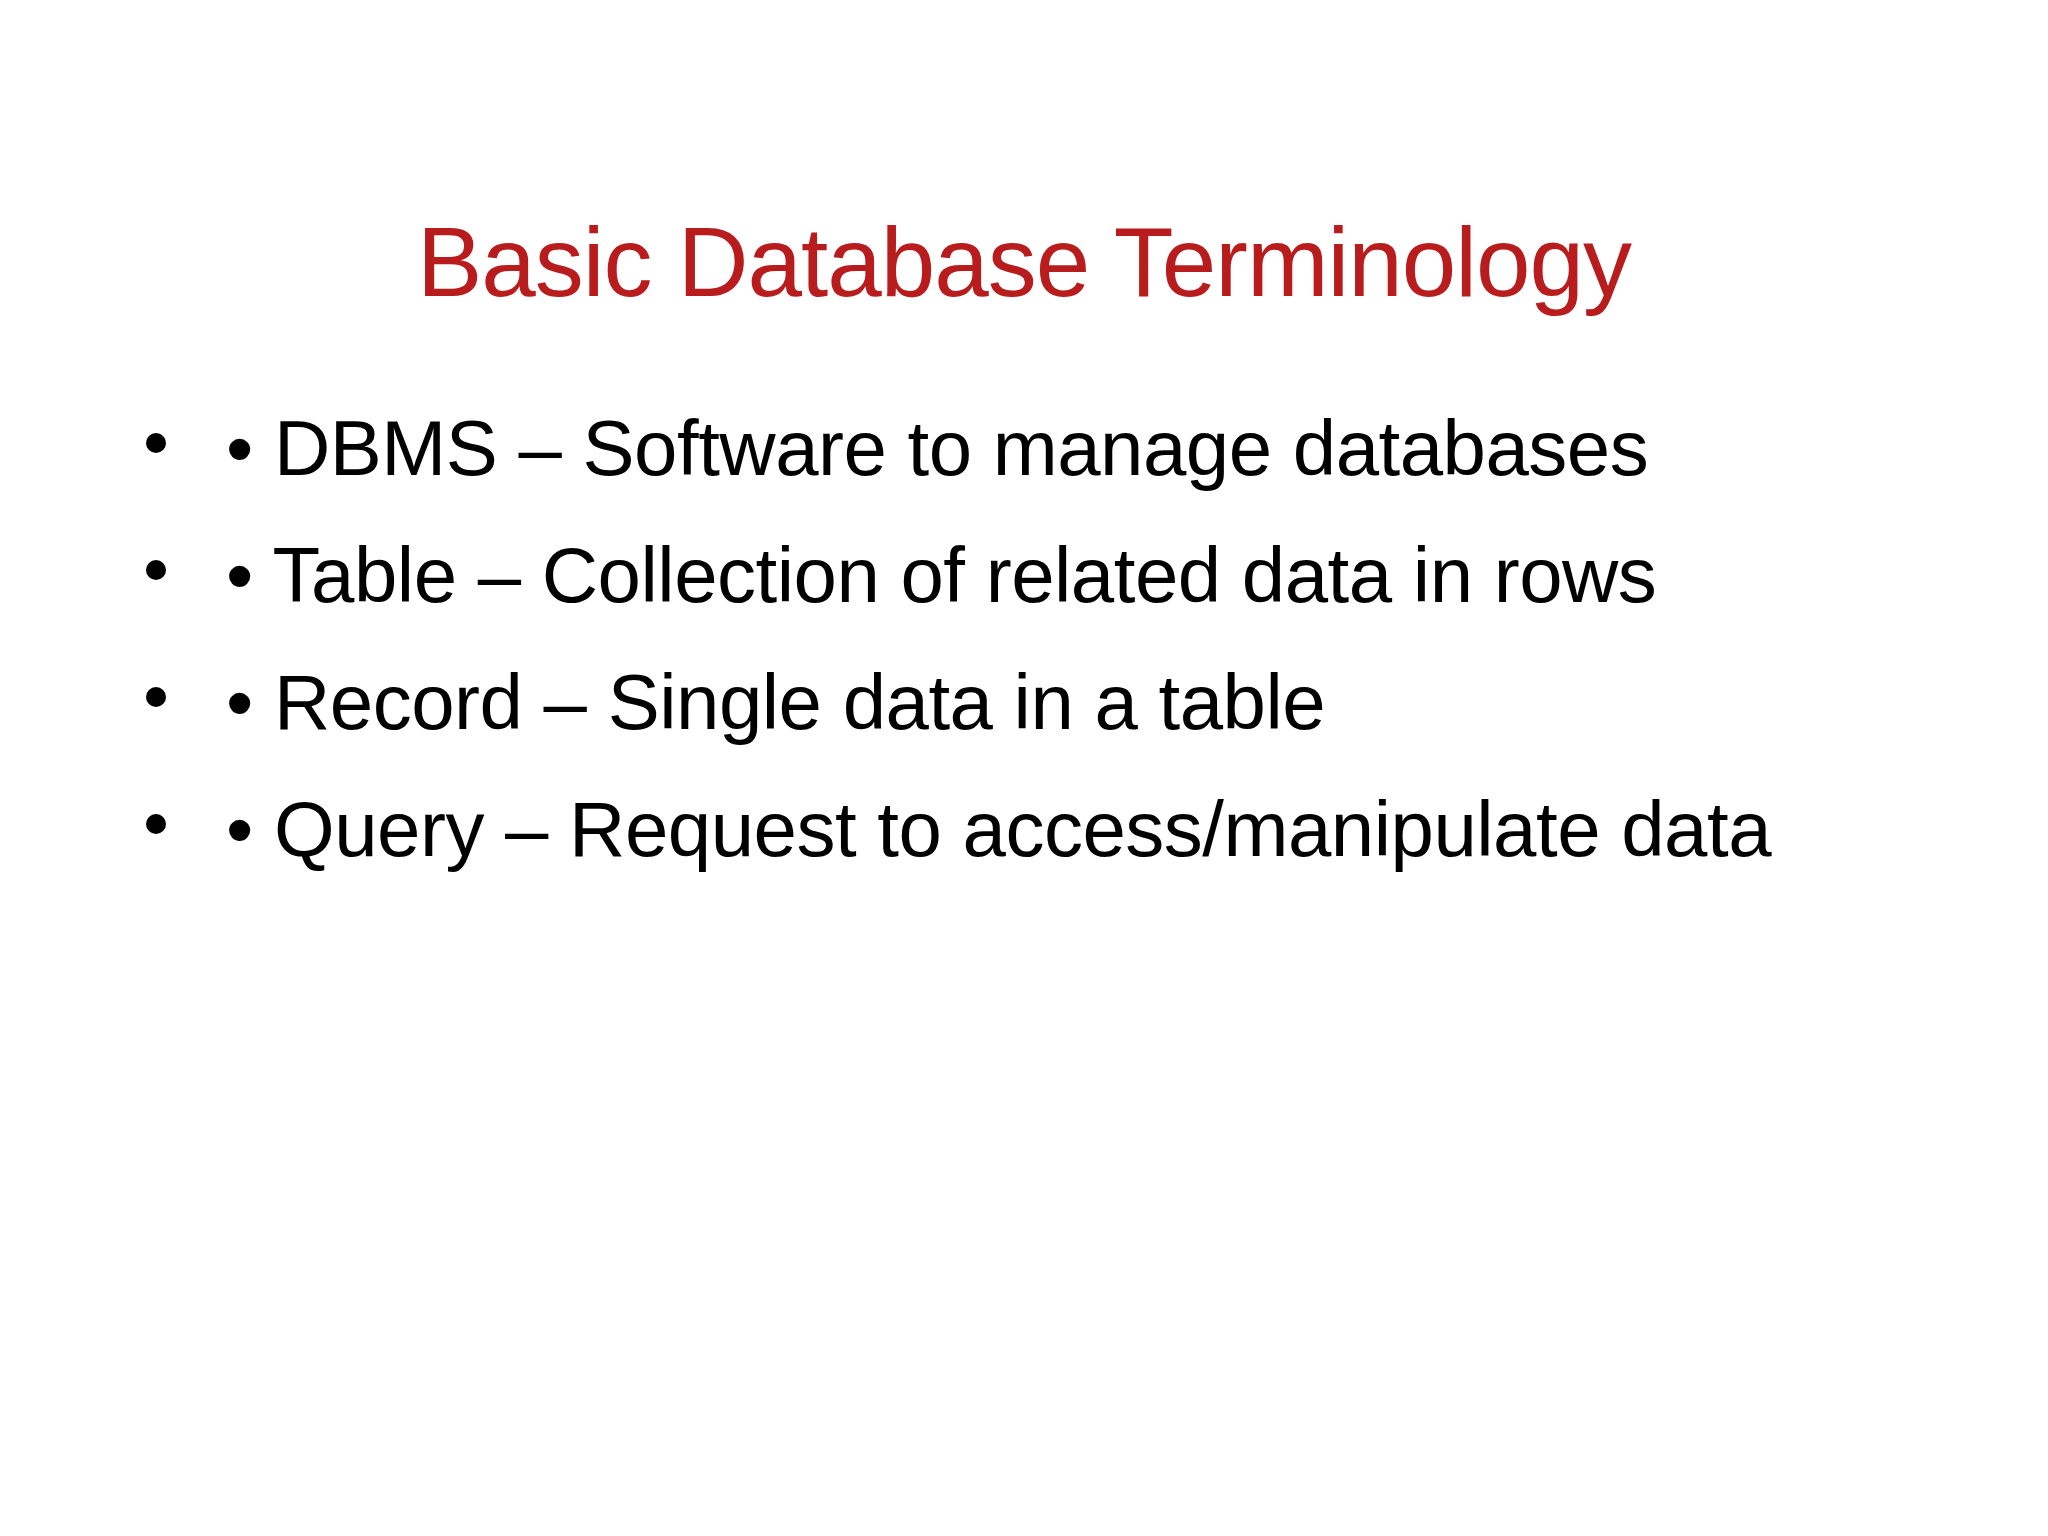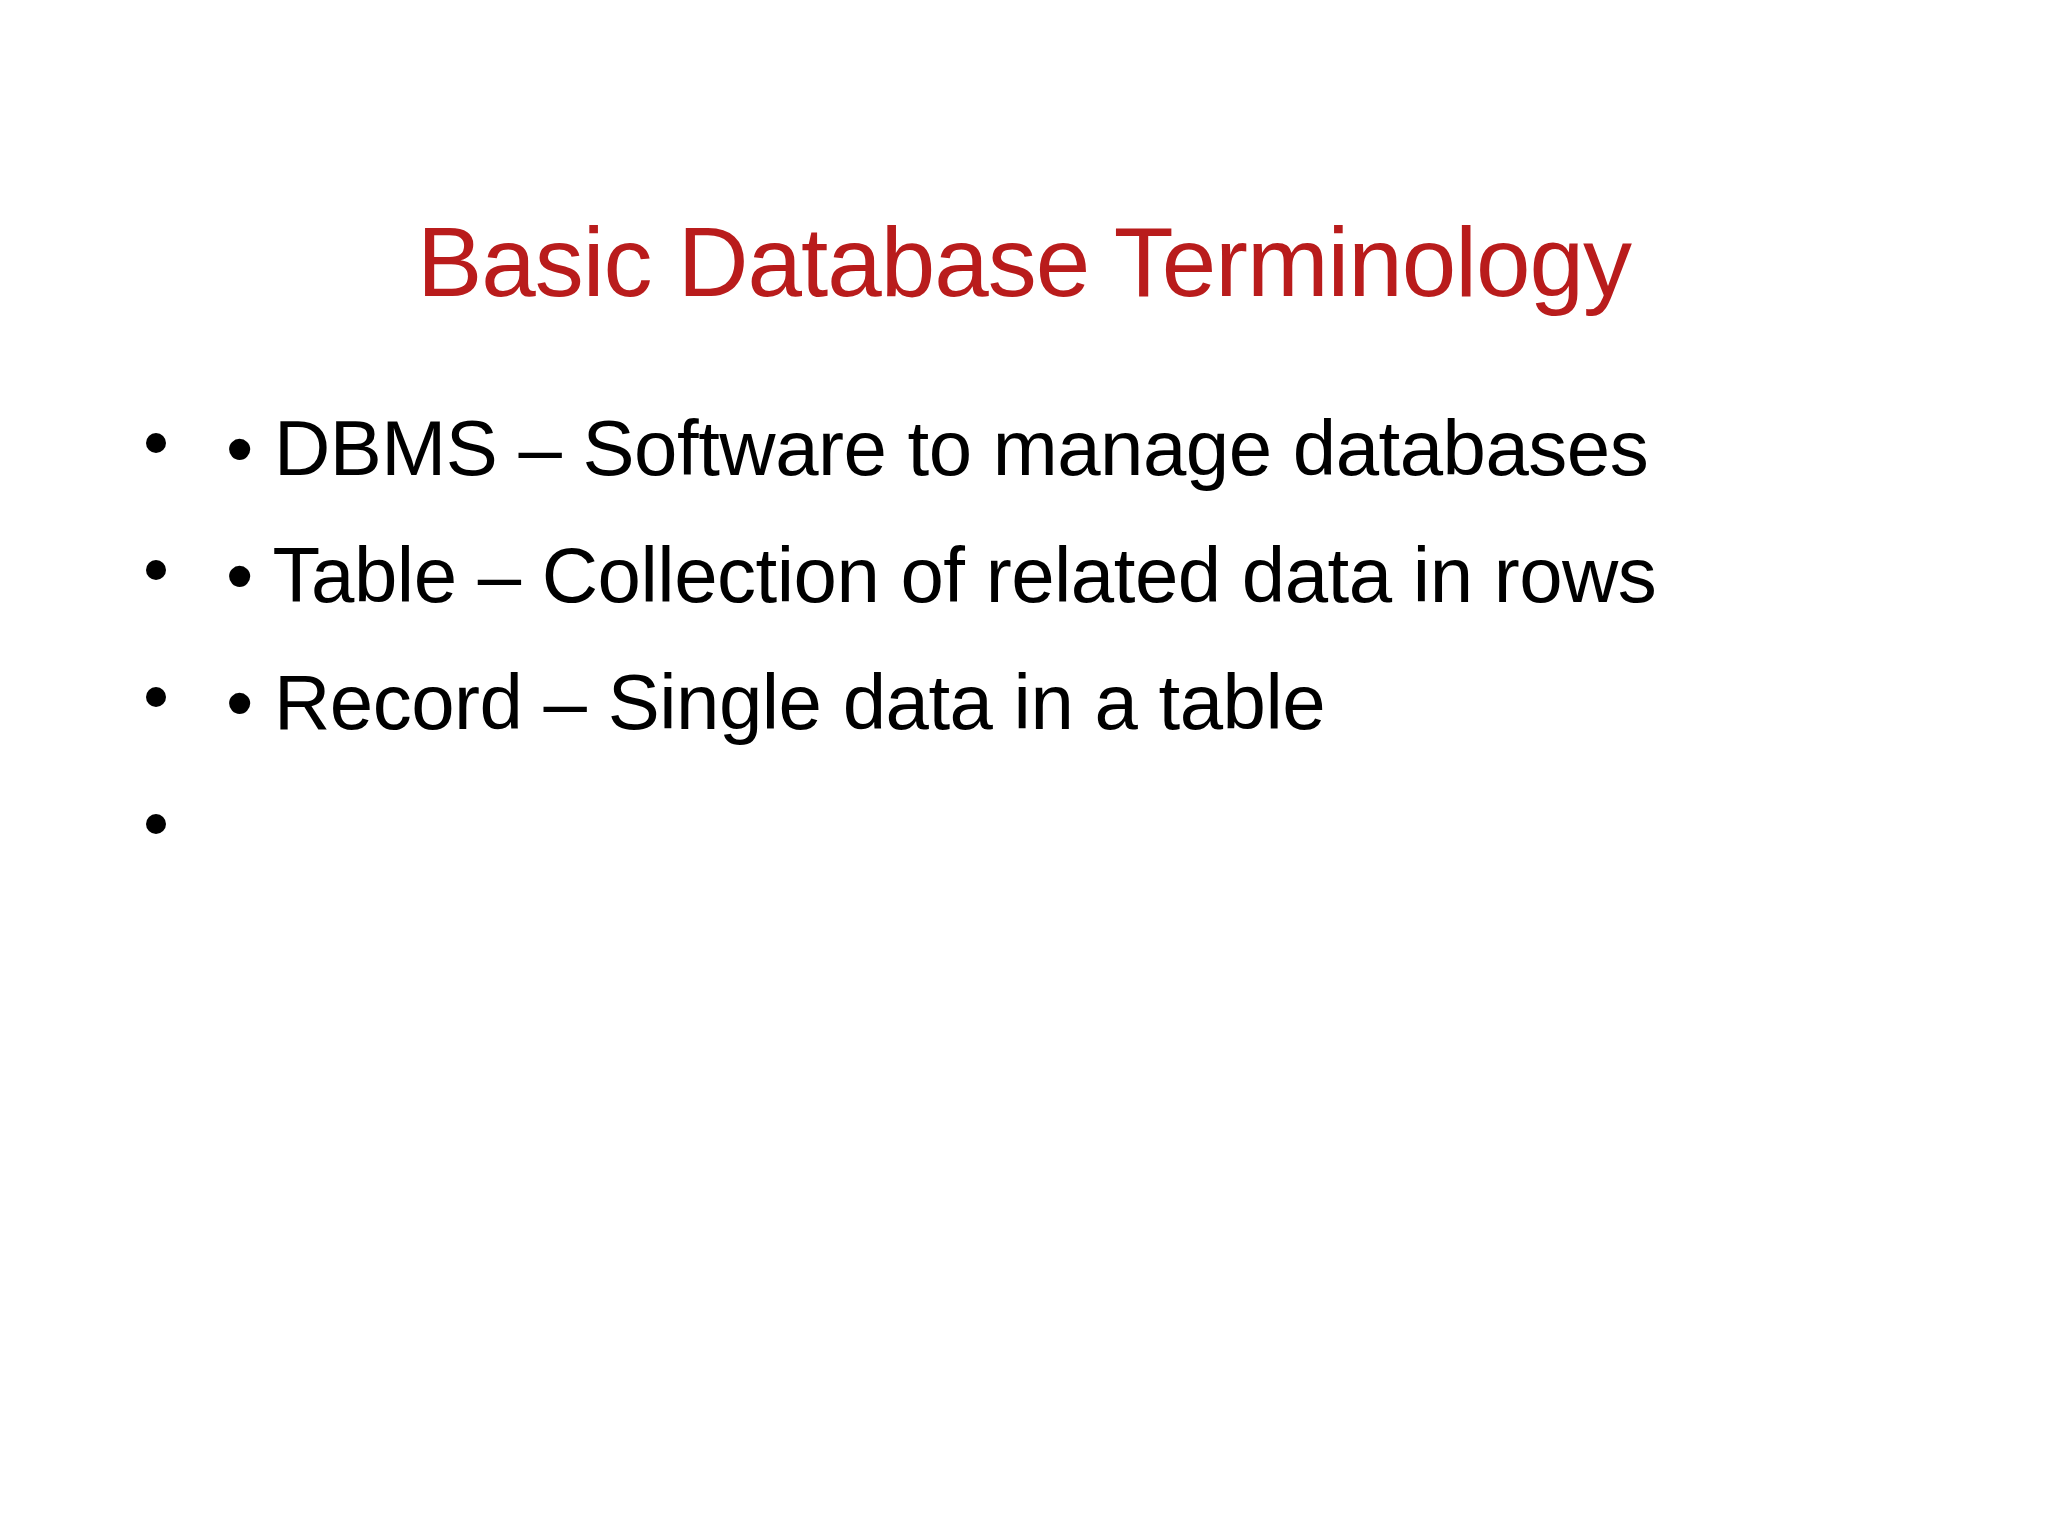--- a/index.html
+++ b/index.html
@@ -73,16 +73,17 @@
     <li class="bullet-item">
       <span class="bullet-marker"></span>
       <span>• Table – Collection of related data in rows</span>
     </li>
     <li class="bullet-item">
       <span class="bullet-marker"></span>
       <span>• Record – Single data in a table</span>
     </li>
     <li class="bullet-item">
       <span class="bullet-marker"></span>
+      <span>• Query – Request to access/manipulate data</span>
     </li>
   </ul>
 
 </div>
 
 </body></html>

